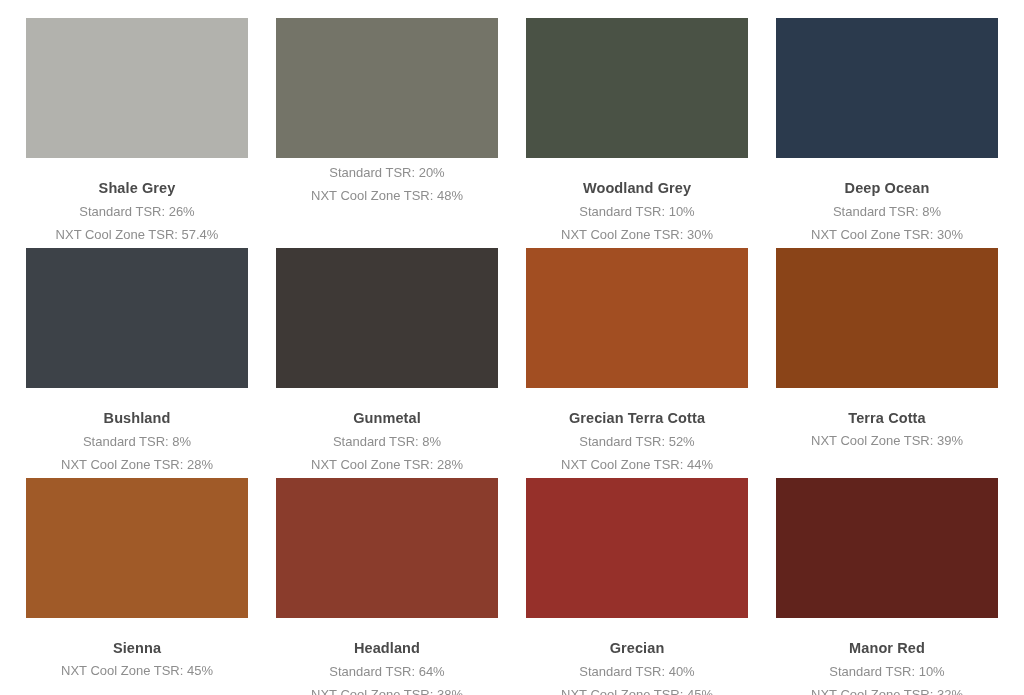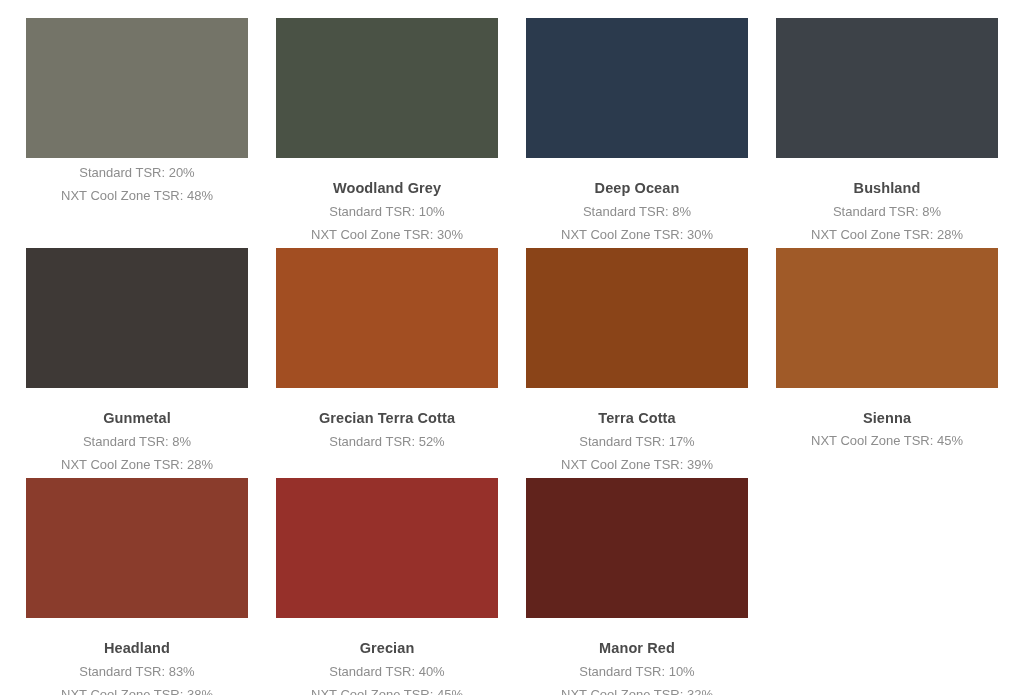--- a/index.html
+++ b/index.html
@@ -53,20 +53,26 @@
   }
   .swatch-stat.second {
     margin-top: 6px;
   }
 </style>
 </head>
 <body style="background: rgb(255, 255, 255);">
 
 <div id="swatch-grid">
     <div class="swatch-card">
+      <div class="swatch-chip" style="background-color: rgb(178, 178, 173);"></div>
+      <div class="swatch-name">Shale Grey</div>
+      <div class="swatch-stat">Standard TSR: 26%</div>
+      <div class="swatch-stat second">NXT Cool Zone TSR: 57.4%</div>
+    </div>
+    <div class="swatch-card">
       <div class="swatch-chip" style="background-color: rgb(116, 116, 104);"></div>
       <div class="swatch-stat">Standard TSR: 20%</div>
       <div class="swatch-stat second">NXT Cool Zone TSR: 48%</div>
     </div>
     <div class="swatch-card">
       <div class="swatch-chip" style="background-color: rgb(74, 82, 69);"></div>
       <div class="swatch-name">Woodland Grey</div>
       <div class="swatch-stat">Standard TSR: 10%</div>
       <div class="swatch-stat second">NXT Cool Zone TSR: 30%</div>
     </div>
@@ -85,36 +91,36 @@
     <div class="swatch-card">
       <div class="swatch-chip" style="background-color: rgb(62, 57, 54);"></div>
       <div class="swatch-name">Gunmetal</div>
       <div class="swatch-stat">Standard TSR: 8%</div>
       <div class="swatch-stat second">NXT Cool Zone TSR: 28%</div>
     </div>
     <div class="swatch-card">
       <div class="swatch-chip" style="background-color: rgb(162, 78, 34);"></div>
       <div class="swatch-name">Grecian Terra Cotta</div>
       <div class="swatch-stat">Standard TSR: 52%</div>
+      <div class="swatch-stat second">NXT Cool Zone TSR: 44%</div>
     </div>
     <div class="swatch-card">
       <div class="swatch-chip" style="background-color: rgb(138, 68, 24);"></div>
       <div class="swatch-name">Terra Cotta</div>
-      <div class="swatch-stat">Standard TSR: 17%</div>
       <div class="swatch-stat second">NXT Cool Zone TSR: 39%</div>
     </div>
     <div class="swatch-card">
       <div class="swatch-chip" style="background-color: rgb(160, 90, 40);"></div>
       <div class="swatch-name">Sienna</div>
       <div class="swatch-stat second">NXT Cool Zone TSR: 45%</div>
     </div>
     <div class="swatch-card">
       <div class="swatch-chip" style="background-color: rgb(138, 60, 44);"></div>
       <div class="swatch-name">Headland</div>
-      <div class="swatch-stat">Standard TSR: 83%</div>
+      <div class="swatch-stat">Standard TSR: 64%</div>
       <div class="swatch-stat second">NXT Cool Zone TSR: 38%</div>
     </div>
     <div class="swatch-card">
       <div class="swatch-chip" style="background-color: rgb(150, 48, 42);"></div>
       <div class="swatch-name">Grecian</div>
       <div class="swatch-stat">Standard TSR: 40%</div>
       <div class="swatch-stat second">NXT Cool Zone TSR: 45%</div>
     </div>
     <div class="swatch-card">
       <div class="swatch-chip" style="background-color: rgb(97, 35, 28);"></div>

